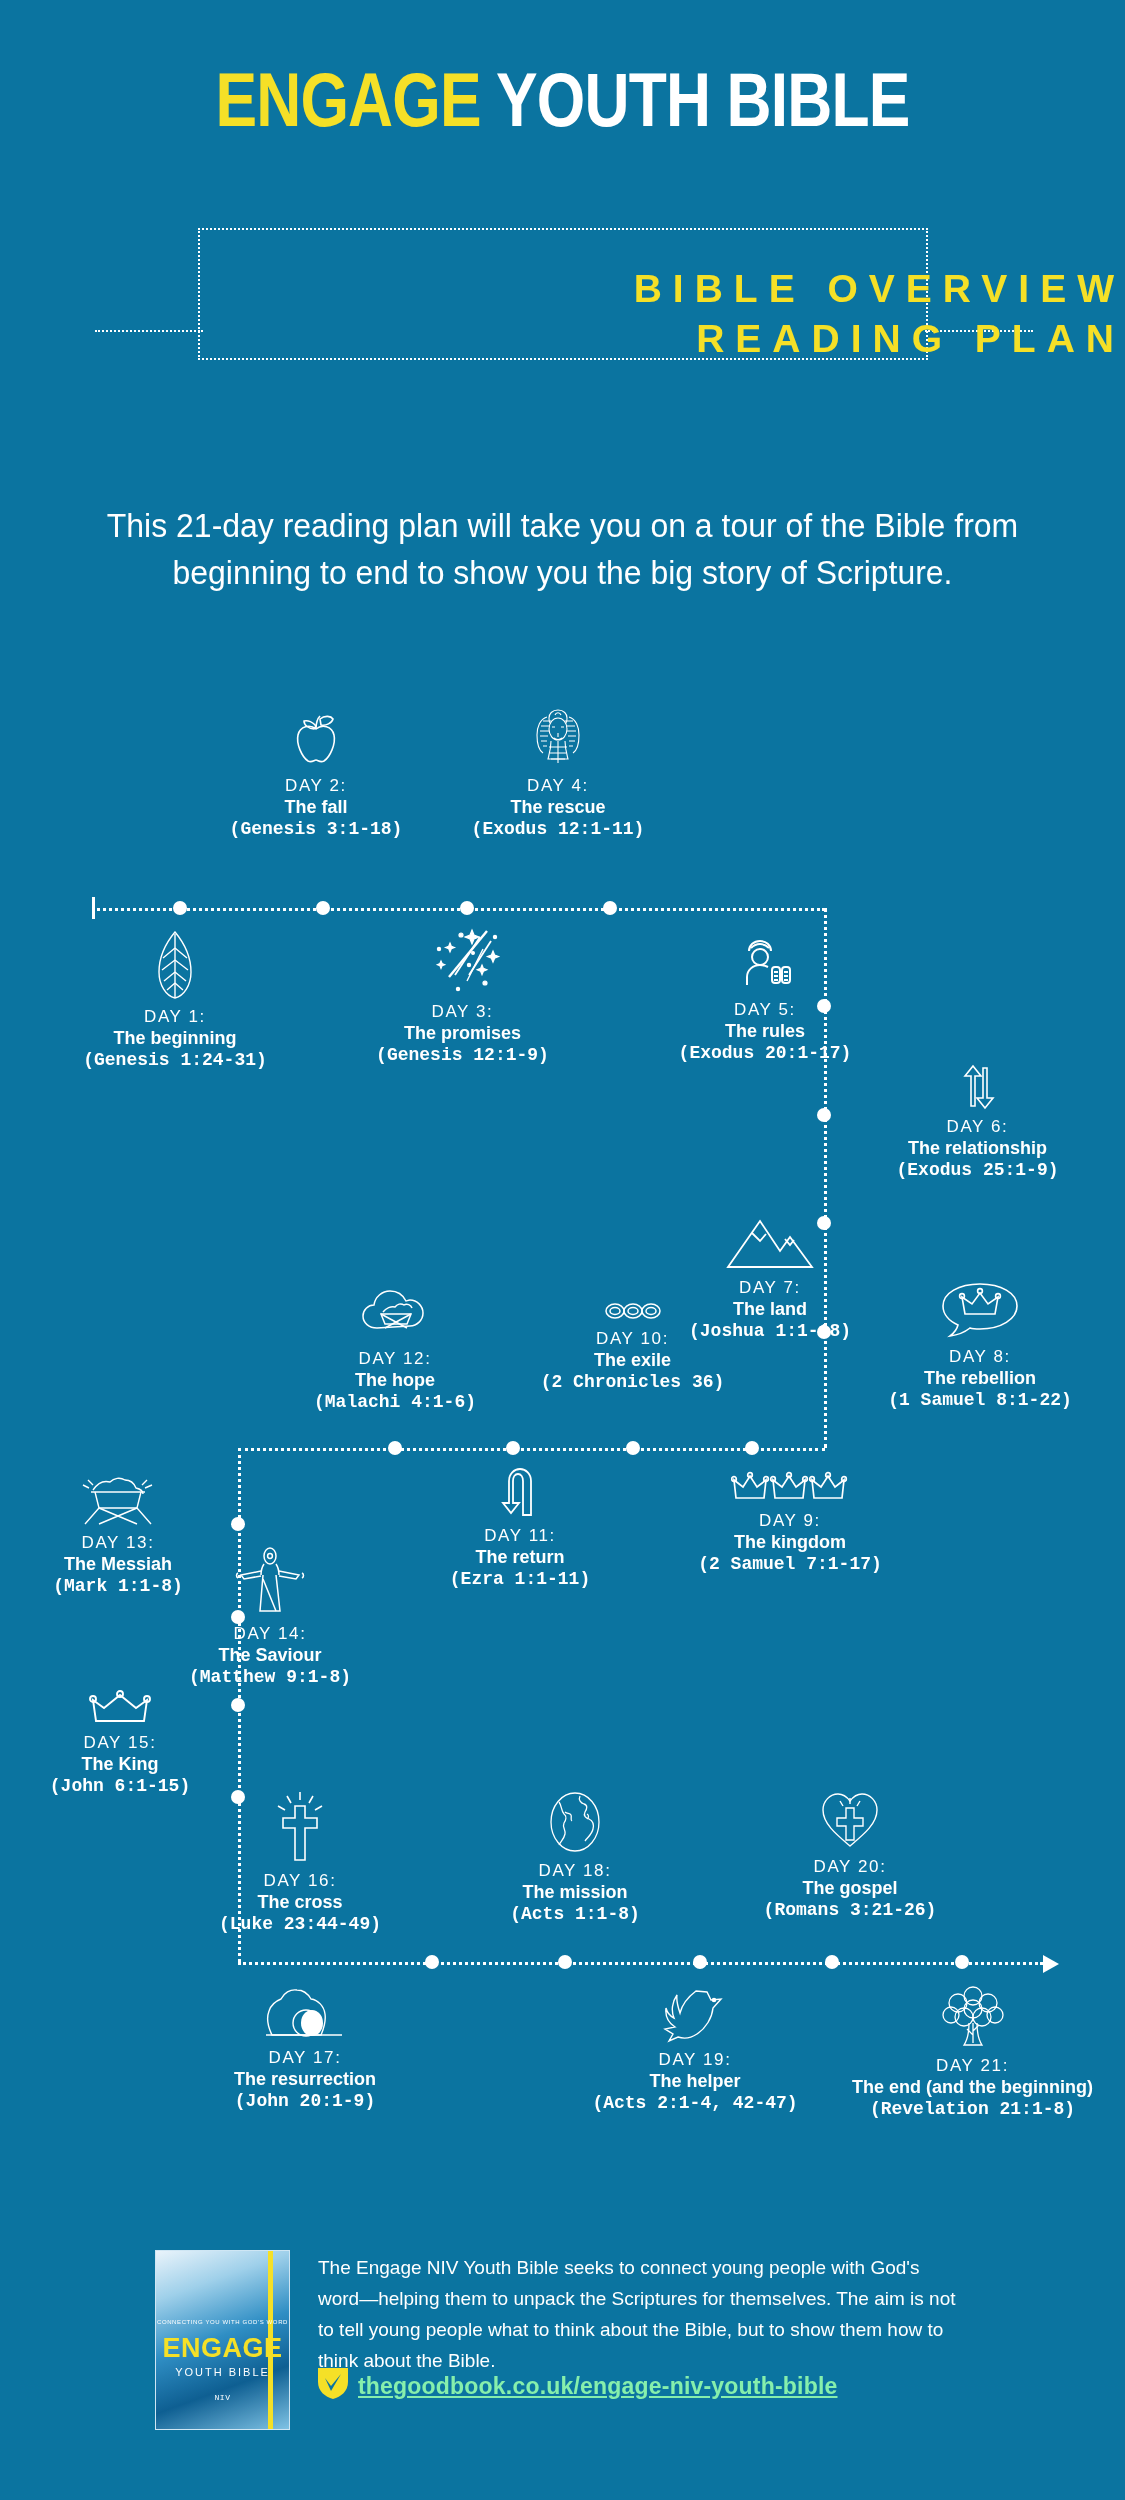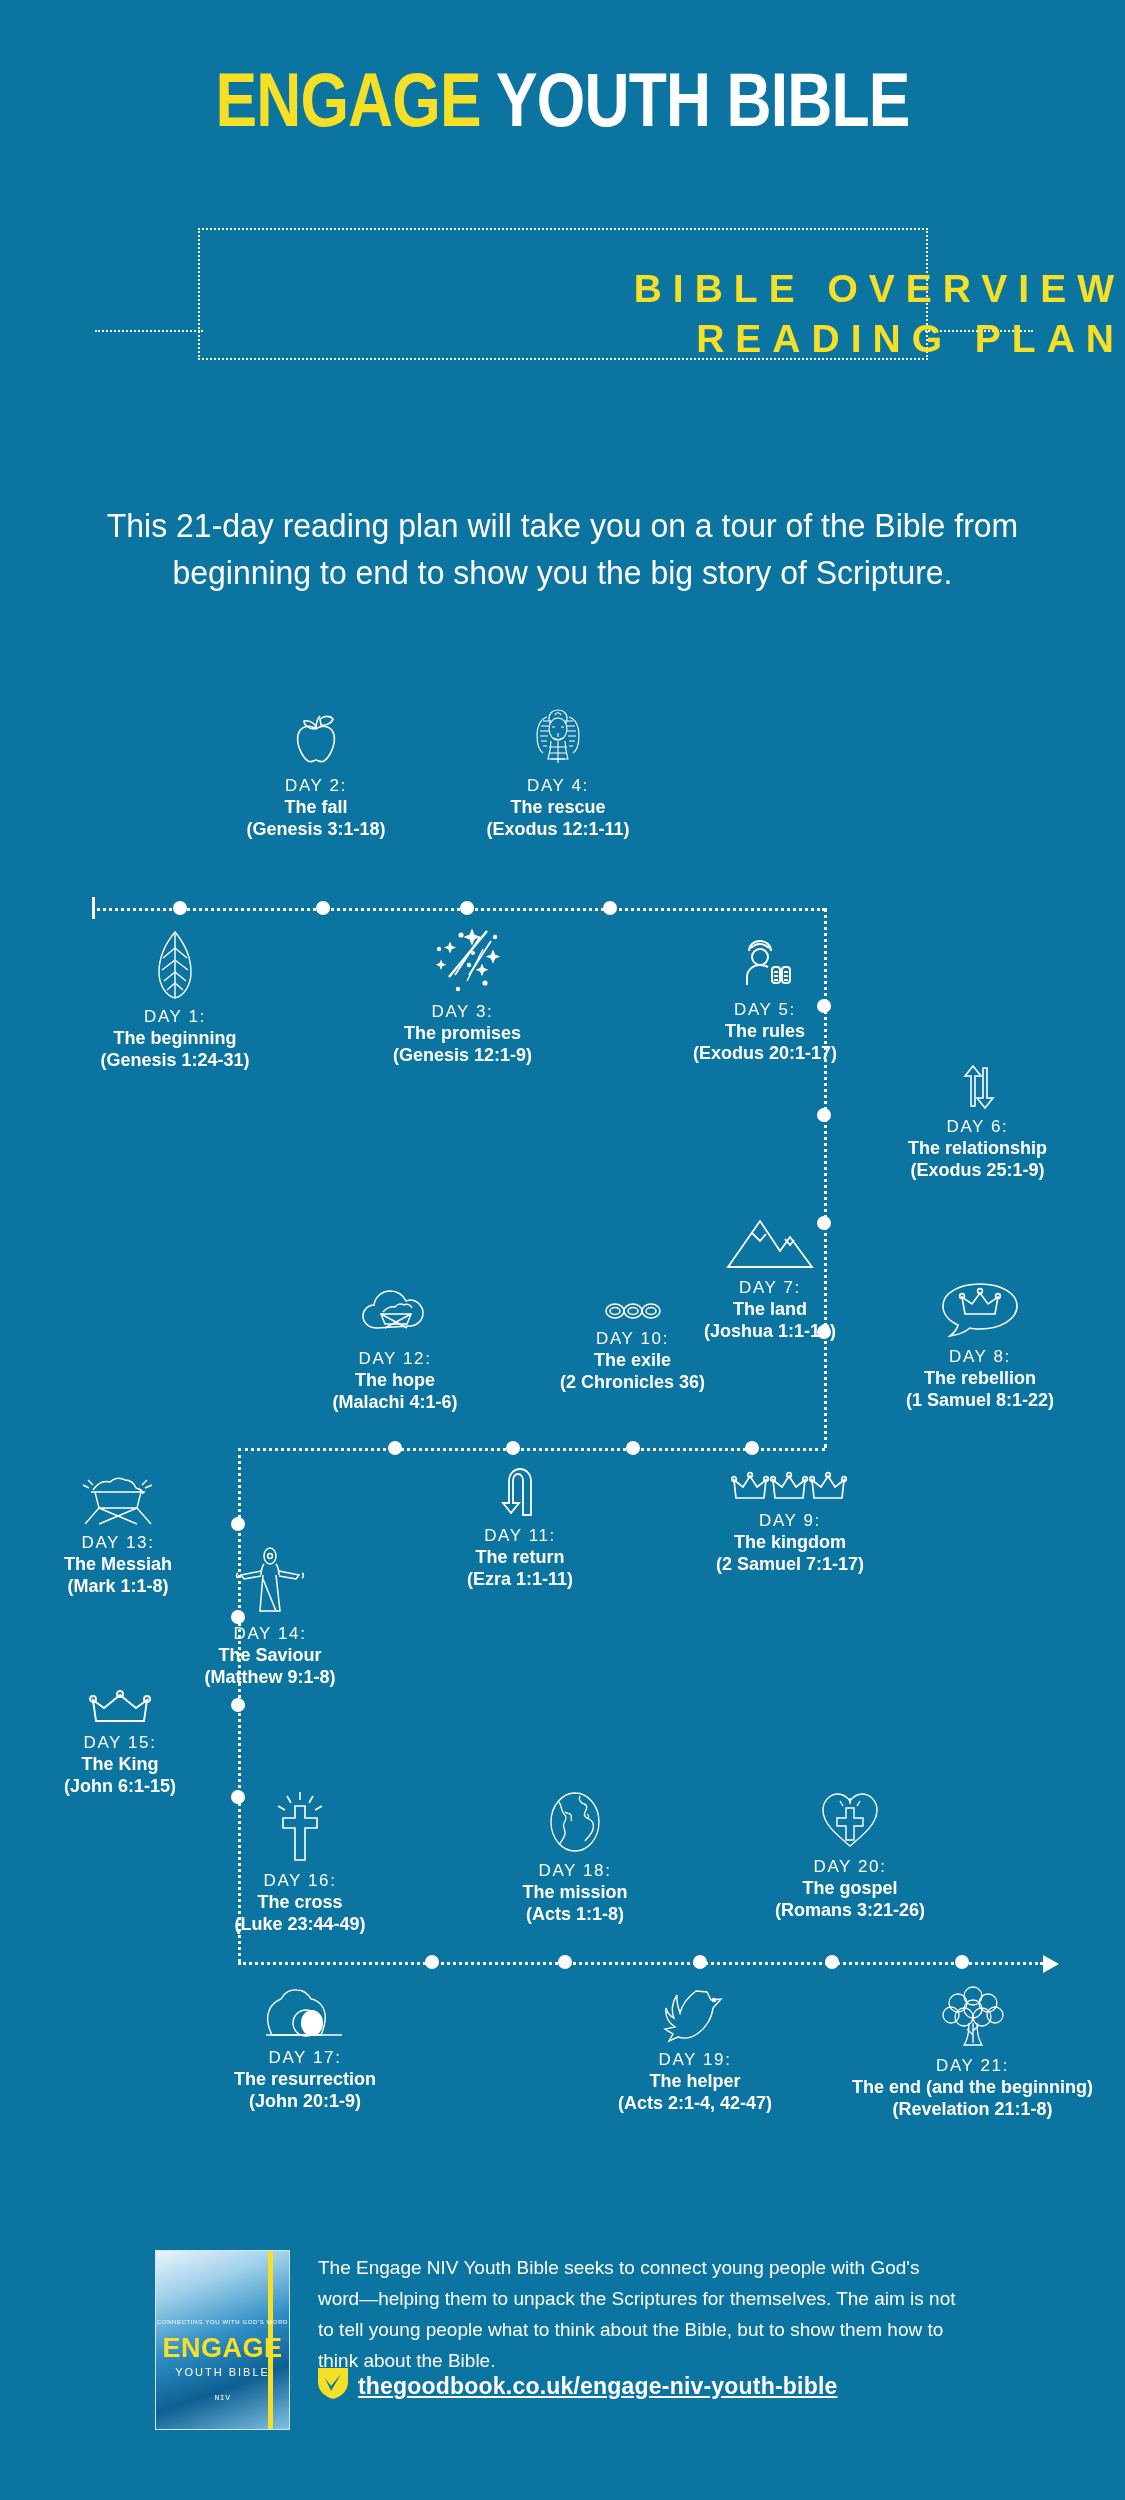--- a/index.html
+++ b/index.html
@@ -75,21 +75,21 @@
   .node .day {
     font-family: "Liberation Sans Narrow", "Liberation Sans", sans-serif;
     font-size: 17px; font-weight: 400; letter-spacing: 1.6px;
     line-height: 21px; white-space: nowrap;
   }
   .node .ttl {
     font-family: "Liberation Sans Narrow", "Liberation Sans", sans-serif;
     font-size: 18px; font-weight: 700; line-height: 22px; white-space: nowrap;
   }
   .node .ref {
-    font-family: Liberation Sans, sans-serif;
+    font-family: Liberation Mono, monospace;
     font-size: 18px; font-weight: 700; line-height: 22px; white-space: nowrap;
   }
   .node svg { display: block; margin: 0 auto; }
   .cover {
     position: absolute; left: 155px; top: 2250px;
     width: 135px; height: 180px;
     background: linear-gradient(160deg,#eaf4fb 0%,#9fd0ea 22%,#2f8ec4 48%,#0e5f92 72%,#7fc2e4 100%);
     border: 1px solid #cfe6f4;
     overflow: hidden;
   }
@@ -107,21 +107,21 @@
   .cover .ct.niv   { top: 142px; font-size: 8px;  letter-spacing: .5px; font-family: Liberation Mono, monospace; }
 
   .foot-copy {
     position: absolute; left: 318px; top: 2252px; width: 640px;
     color: #ffffff;
     font-family: "Liberation Sans Narrow", "Liberation Sans", sans-serif;
     font-size: 19px; line-height: 31px; font-weight: 400;
   }
   .foot-url {
     position: absolute; left: 358px; top: 2373px;
-    color: #ffffff;
+    color: #86efac;
     font-family: "Liberation Sans Narrow", "Liberation Sans", sans-serif;
     font-size: 23px; font-weight: 700; letter-spacing: .2px; white-space: nowrap;
   }
   .tick-badge { position: absolute; left: 318px; top: 2368px; width: 30px; height: 31px; }
 </style>
 </head>
 <body>
 
 <div id="page">
 

